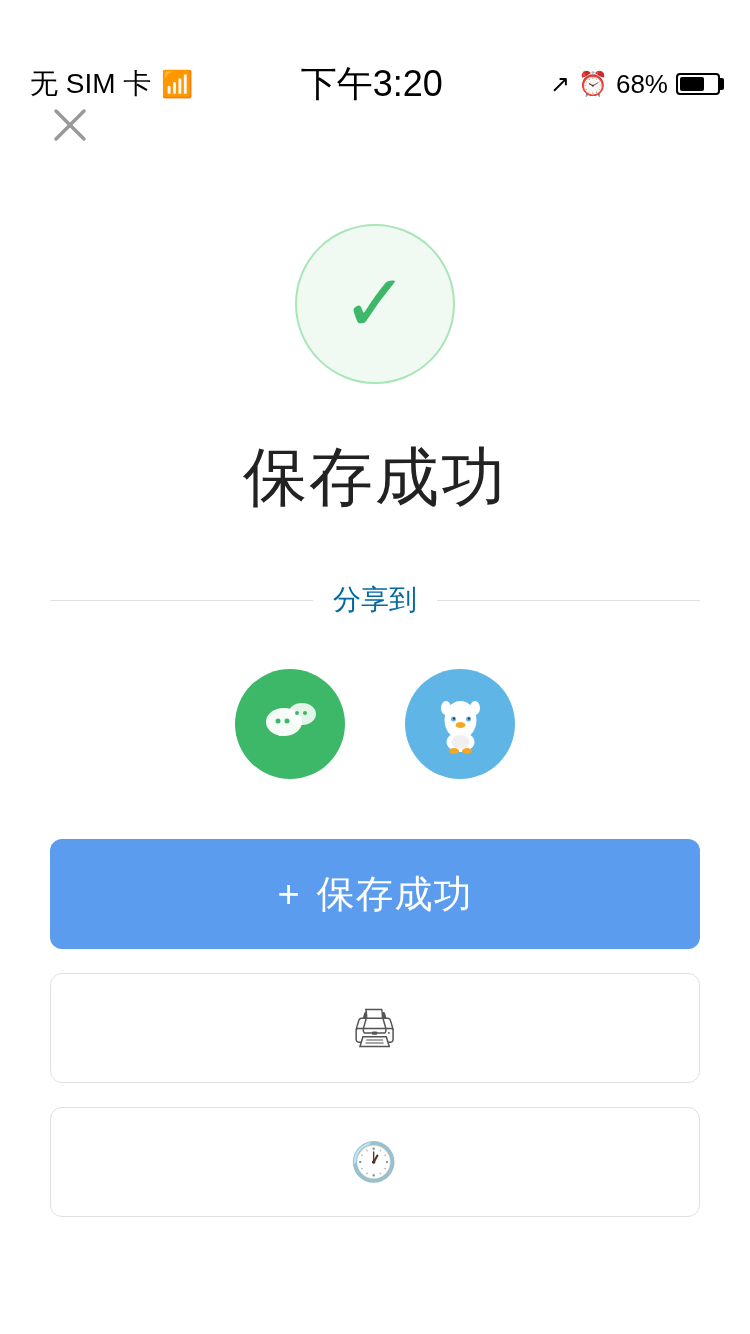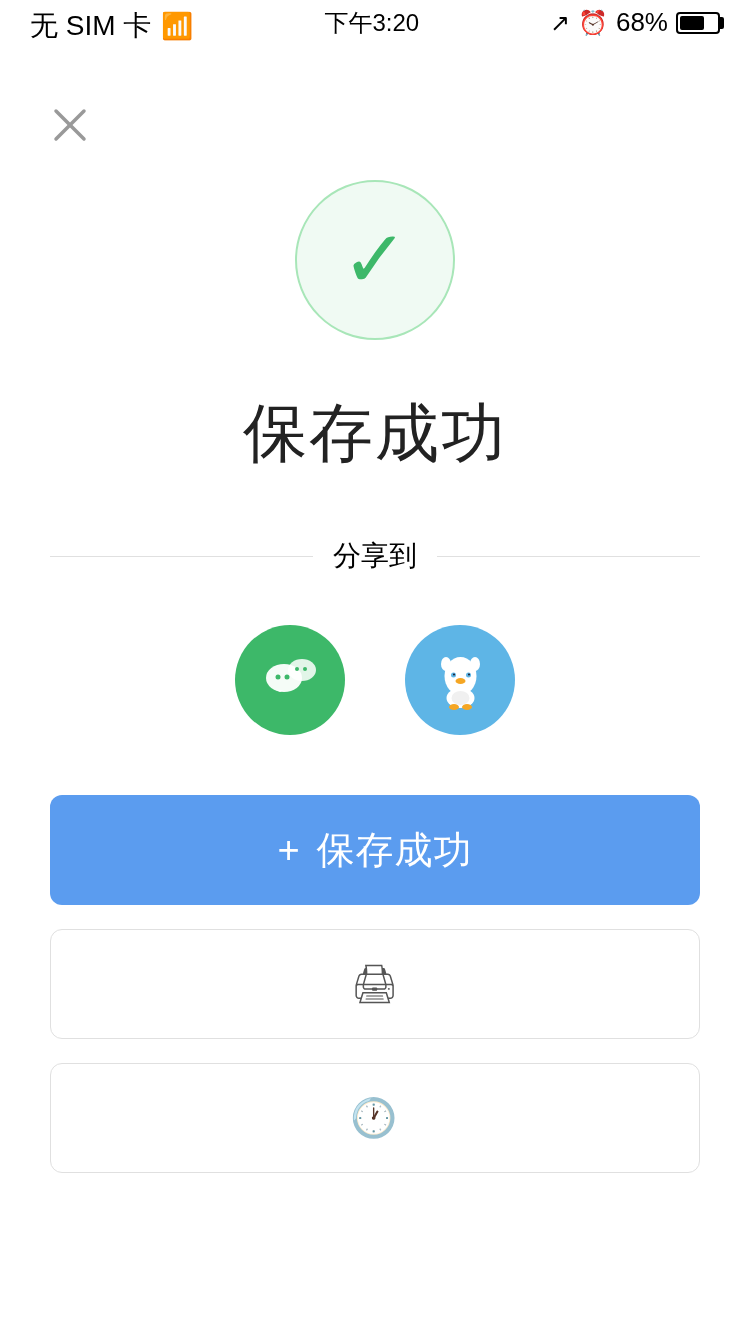--- a/index.html
+++ b/index.html
@@ -15,36 +15,37 @@
       background: #ffffff;
       font-family: -apple-system, 'PingFang SC', 'Helvetica Neue', sans-serif;
       overflow: hidden;
     }
 
     
     .status-bar {
       width: 100%;
       height: 80px;
       display: flex;
-      align-items: flex-start;
+      align-items: center;
       justify-content: space-between;
-      padding: 7px 30px;
+      padding: 0 30px;
       background: #ffffff;
+      margin-top: 44px;
     }
 
     .status-left {
       display: flex;
       align-items: center;
       gap: 10px;
       font-size: 28px;
       color: #000;
     }
 
     .status-center {
-      font-size: 24px;
+      font-size: 36px;
       font-weight: 500;
       color: #000;
     }
 
     .status-right {
       display: flex;
       align-items: center;
       gap: 8px;
       font-size: 26px;
       color: #000;
@@ -152,21 +153,21 @@
     }
 
     .divider-line {
       flex: 1;
       height: 1px;
       background: #e0e0e0;
     }
 
     .share-label {
       font-size: 28px;
-      color: #000000;
+      color: #0369a1;
       padding: 0 20px;
     }
 
     .share-icons {
       display: flex;
       justify-content: center;
       gap: 60px;
     }
 
     

